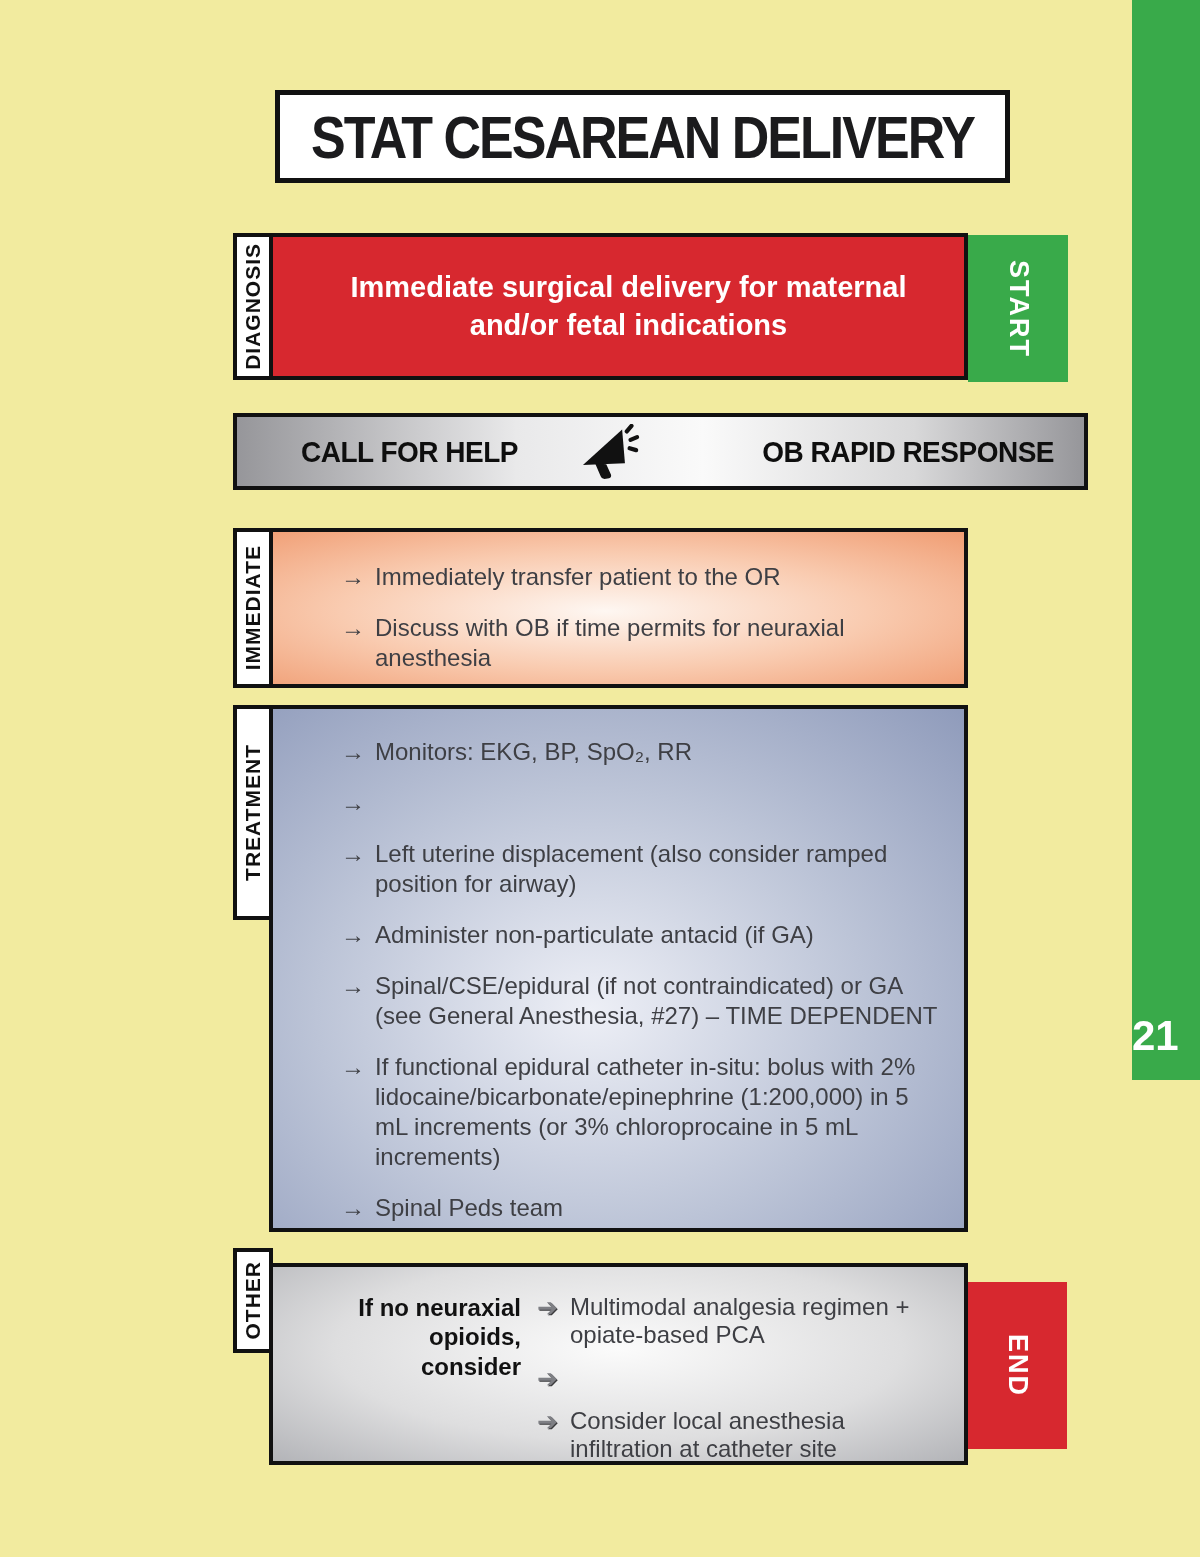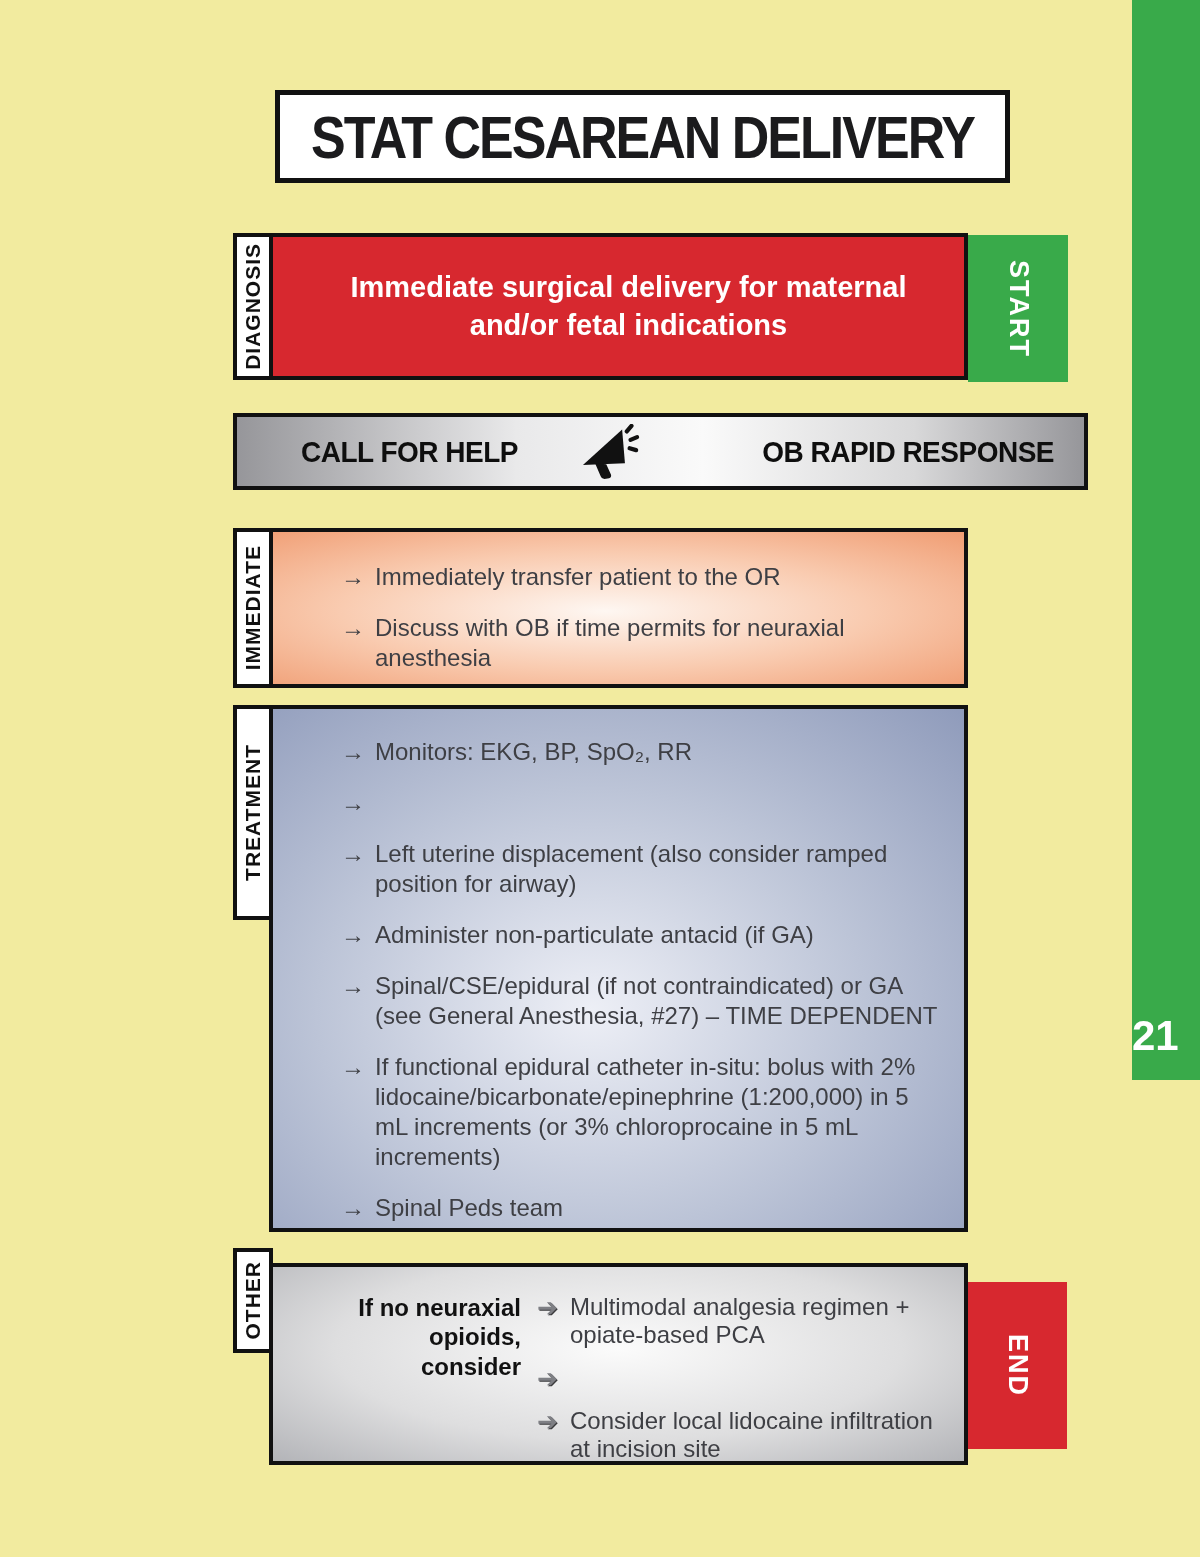--- a/index.html
+++ b/index.html
@@ -176,17 +176,17 @@
     <div class="other-items">
       <div class="oitem">
         <span class="oarrow">➔</span>
         <span>Multimodal analgesia regimen + opiate-based PCA</span>
       </div>
       <div class="oitem">
         <span class="oarrow">➔</span>
       </div>
       <div class="oitem">
         <span class="oarrow">➔</span>
-        <span>Consider local lidocaine infiltration at incision site</span>
+        <span>Consider local anesthesia infiltration at catheter site</span>
       </div>
     </div>
   </div>
 </div>
 
 </body></html>

